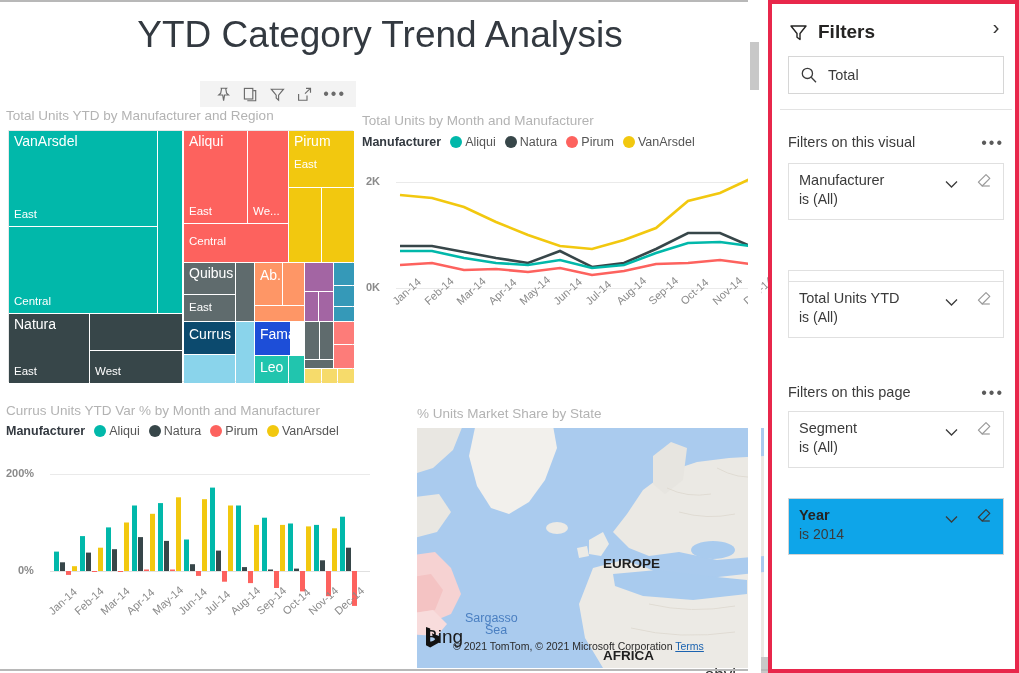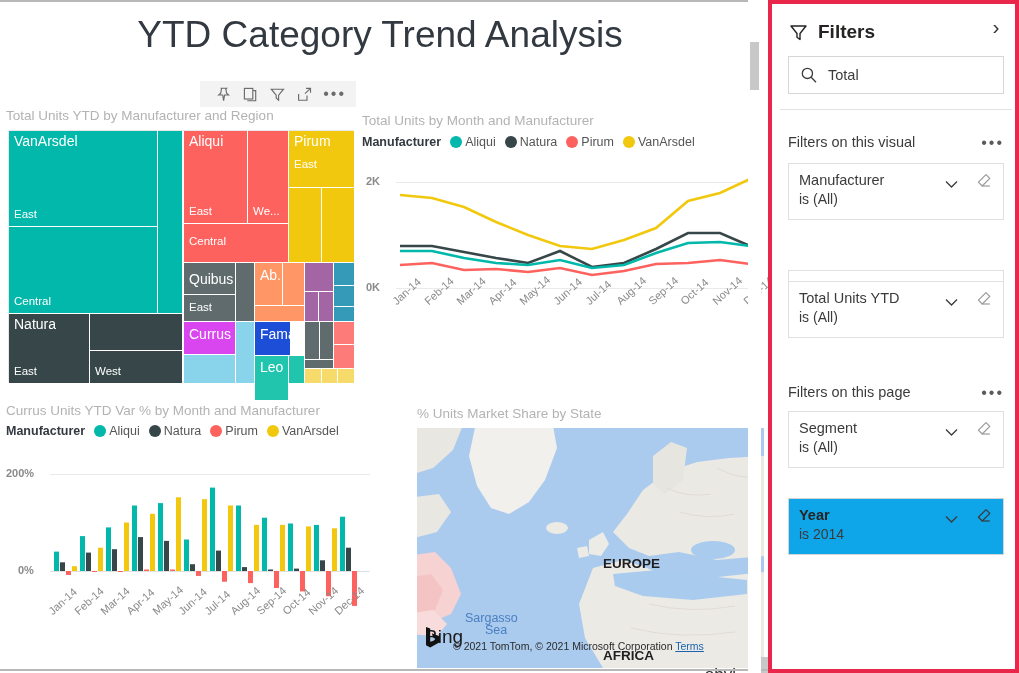--- a/index.html
+++ b/index.html
@@ -218,52 +218,52 @@
       </div>
 
       <div class="tm" style="left:280px;top:0;width:65px;height:56px;background:#F2C80F;">
         <span class="lbl top">Pirum</span>
         <span class="lbl sm" style="top:26px;">East</span>
       </div>
       <div class="tm" style="left:280px;top:57px;width:32px;height:74px;background:#F2C80F;"></div>
       <div class="tm" style="left:313px;top:57px;width:32px;height:74px;background:#F2C80F;"></div>
 
       <div class="tm" style="left:175px;top:132px;width:51px;height:31px;background:#5F6B6D;">
-        <span class="lbl" style="top:9px;">Quibus</span>
+        <span class="lbl" style="top:3px;">Quibus</span>
       </div>
       <div class="tm" style="left:175px;top:164px;width:51px;height:26px;background:#5F6B6D;">
         <span class="lbl sm" style="top:5px;">East</span>
       </div>
       <div class="tm" style="left:227px;top:132px;width:18px;height:58px;background:#5F6B6D;"></div>
 
       <div class="tm" style="left:246px;top:132px;width:27px;height:42px;background:#FE9666;">
         <span class="lbl" style="top:5px;">Ab...</span>
       </div>
       <div class="tm" style="left:274px;top:132px;width:21px;height:42px;background:#FE9666;"></div>
       <div class="tm" style="left:246px;top:175px;width:49px;height:15px;background:#FE9666;"></div>
 
       <div class="tm" style="left:296px;top:132px;width:28px;height:28px;background:#A365A3;"></div>
       <div class="tm" style="left:296px;top:161px;width:13px;height:29px;background:#A365A3;"></div>
       <div class="tm" style="left:310px;top:161px;width:14px;height:29px;background:#A365A3;"></div>
 
       <div class="tm" style="left:325px;top:132px;width:20px;height:22px;background:#3599B8;"></div>
       <div class="tm" style="left:325px;top:155px;width:20px;height:20px;background:#3599B8;"></div>
       <div class="tm" style="left:325px;top:176px;width:20px;height:14px;background:#3599B8;"></div>
 
-      <div class="tm" style="left:175px;top:191px;width:51px;height:32px;background:#d946ef;">
+      <div class="tm" style="left:175px;top:191px;width:51px;height:32px;background:#0c4a6e;">
         <span class="lbl" style="top:5px;">Currus</span>
       </div>
       <div class="tm" style="left:175px;top:224px;width:51px;height:28px;background:#8AD4EB;"></div>
       <div class="tm" style="left:227px;top:191px;width:18px;height:61px;background:#8AD4EB;"></div>
 
       <div class="tm" style="left:246px;top:191px;width:35px;height:33px;background:#1d4ed8;">
         <span class="lbl" style="top:5px;">Fama</span>
       </div>
 
-      <div class="tm" style="left:246px;top:225px;width:33px;height:44px;background:#21C5AE;">
+      <div class="tm" style="left:246px;top:225px;width:33px;height:27px;background:#21C5AE;">
         <span class="lbl" style="top:4px;">Leo</span>
       </div>
       <div class="tm" style="left:280px;top:225px;width:15px;height:27px;background:#21C5AE;"></div>
 
       <div class="tm" style="left:296px;top:191px;width:14px;height:37px;background:#5F6B6D;"></div>
       <div class="tm" style="left:311px;top:191px;width:13px;height:37px;background:#5F6B6D;"></div>
       <div class="tm" style="left:296px;top:229px;width:28px;height:8px;background:#5F6B6D;"></div>
 
       <div class="tm" style="left:325px;top:191px;width:20px;height:22px;background:#FD7C79;"></div>
       <div class="tm" style="left:325px;top:214px;width:20px;height:23px;background:#FD7C79;"></div>

